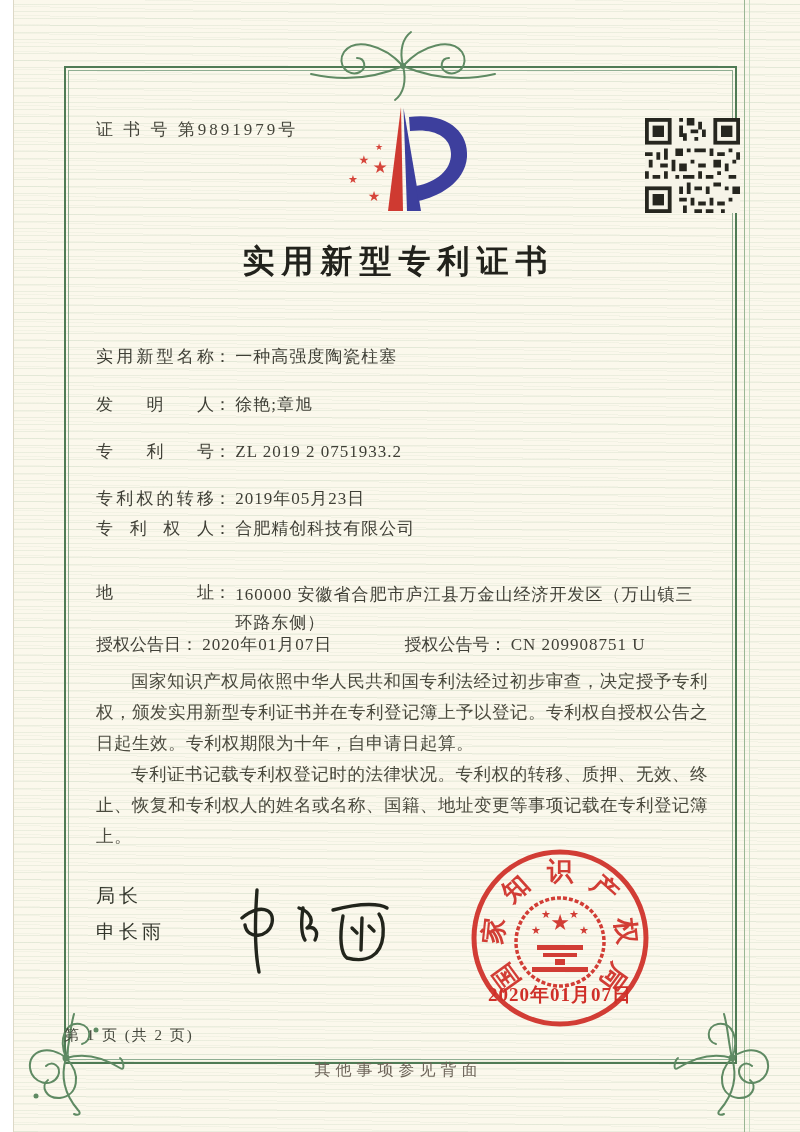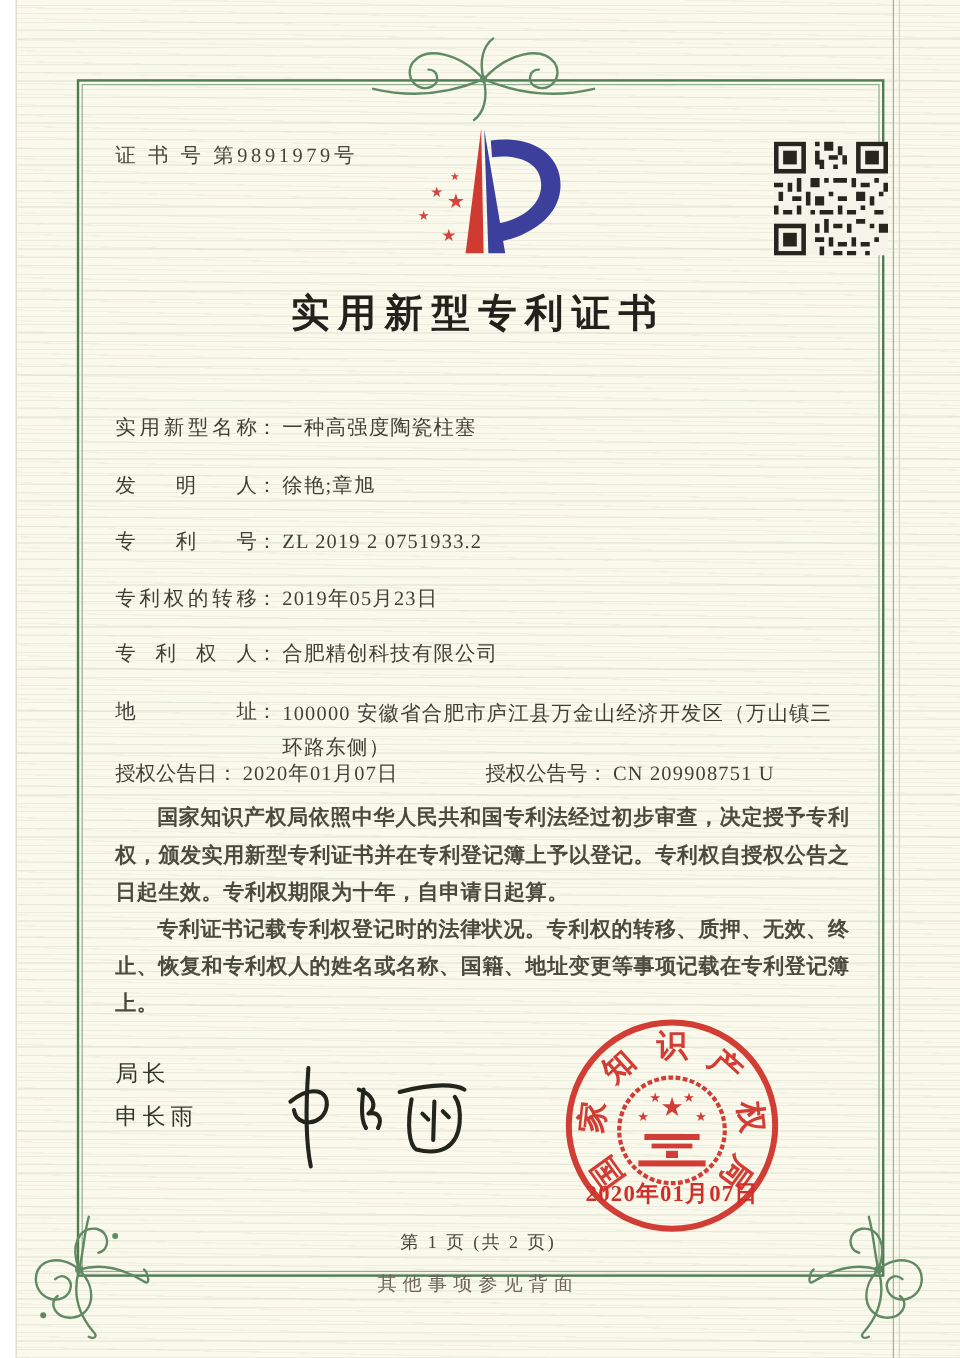--- a/index.html
+++ b/index.html
@@ -22,27 +22,27 @@
          font-size:32px;font-weight:bold;letter-spacing:7px;color:#22221c;}
   .fields{position:absolute;left:96px;top:345px;width:616px;font-size:17px;}
   .frow{position:absolute;left:0;white-space:nowrap;}
   .flabel{display:inline-block;width:118px;text-align:justify;text-align-last:justify;vertical-align:top;}
   .fvalue{letter-spacing:1px;}
   .fvalue.wrap{display:inline-block;white-space:normal;width:470px;vertical-align:top;line-height:28px;letter-spacing:1px;}
   .grant-row{position:absolute;left:0;top:288px;white-space:nowrap;}
   .grant-no{margin-left:68px;}
   .body-text{position:absolute;left:96px;top:666px;width:612px;font-size:17.5px;
              line-height:31px;color:#4a4a3e;text-align:justify;}
-  .body-text p{margin:0;text-indent:2em;letter-spacing:0.5px;font-weight:bold;}
+  .body-text p{margin:0;text-indent:2em;letter-spacing:0.5px;}
   .signer{position:absolute;left:96px;top:878px;font-size:19px;letter-spacing:4px;color:#33362c;line-height:36px;}
   .signature-svg{position:absolute;left:215px;top:878px;width:210px;height:105px;}
   .seal-svg{position:absolute;left:464px;top:842px;width:192px;height:192px;opacity:0.93;}
   .seal-date{position:absolute;left:464px;top:982px;width:192px;text-align:center;
              font-size:19px;font-weight:bold;color:#cf2f28;letter-spacing:1px;}
-  .page-info{position:absolute;left:64px;top:1026px;width:669px;text-align:center;
+  .page-info{position:absolute;left:64px;top:1026px;width:669px;text-align:left;
              font-size:15px;letter-spacing:2px;color:#44473c;}
   .back-note{position:absolute;left:64px;top:1060px;width:669px;text-align:center;
              font-size:16px;letter-spacing:5px;color:#6e655a;}
   .flourish{position:absolute;width:118px;height:118px;}
   .flourish.bl{left:8px;top:1000px;}
   .flourish.br{left:672px;top:1000px;transform:scaleX(-1);}
   .flourish.tc{left:303px;top:24px;width:200px;height:82px;}
 </style>
 </head>
 <body>
@@ -141,27 +141,27 @@
       <span class="fvalue">徐艳;章旭</span>
     </div>
     <div class="frow" style="top:95px">
       <span class="flabel">专 利 号</span><span>：</span>
       <span class="fvalue">ZL 2019 2 0751933.2</span>
     </div>
     <div class="frow" style="top:142px">
       <span class="flabel">专利权的转移</span><span>：</span>
       <span class="fvalue">2019年05月23日</span>
     </div>
-    <div class="frow" style="top:188px">
+    <div class="frow" style="top:172px">
       <span class="flabel">专 利 权 人</span><span>：</span>
       <span class="fvalue">合肥精创科技有限公司</span>
     </div>
     <div class="frow" style="top:236px">
       <span class="flabel">地 址</span><span>：</span>
-      <span class="fvalue wrap">100000 安徽省合肥市庐江县万金山经济开发区（万山镇三环路东侧）</span>
+      <span class="fvalue wrap">160000 安徽省合肥市庐江县万金山经济开发区（万山镇三环路东侧）</span>
     </div>
     <div class="grant-row">
       <span>授权公告日</span><span>：</span>
       <span class="fvalue">2020年01月07日</span>
       <span class="grant-no">授权公告号</span><span>：</span>
       <span class="fvalue">CN 209908751 U</span>
     </div>
   </div>
 
   <div class="body-text">

